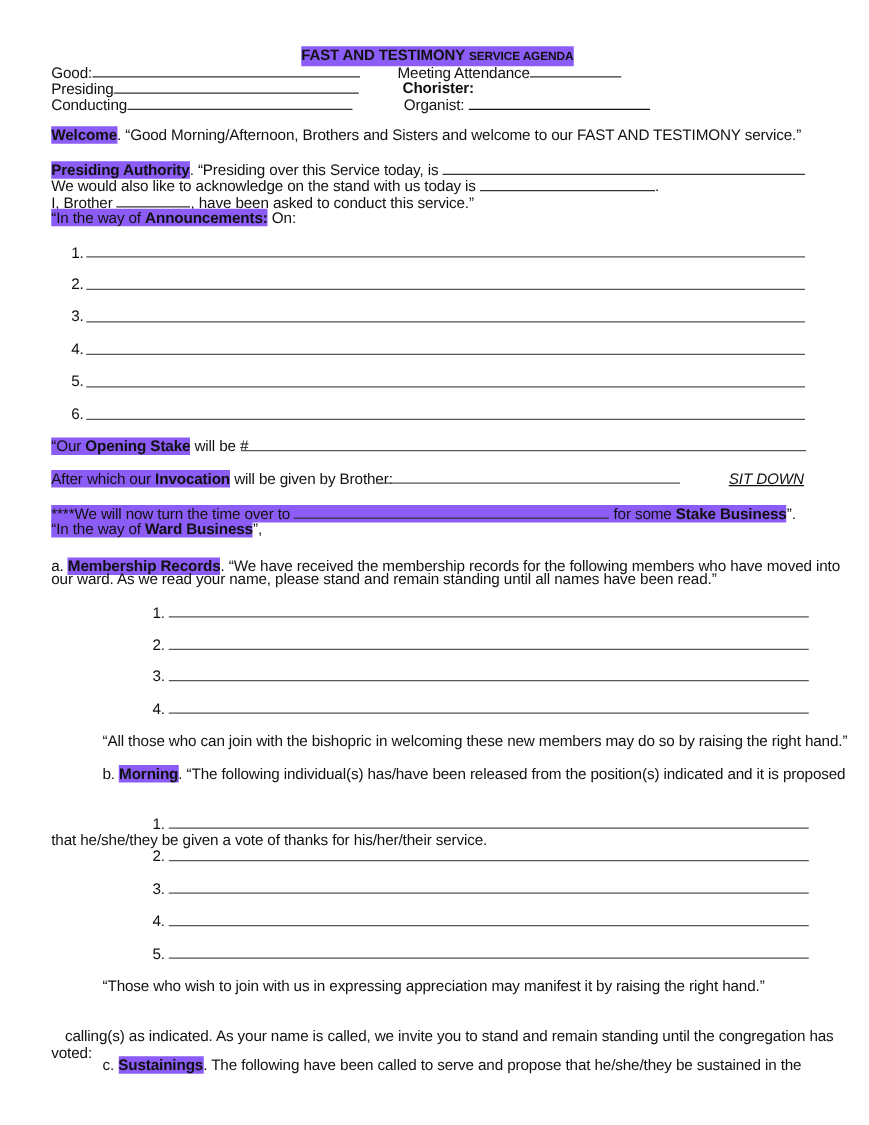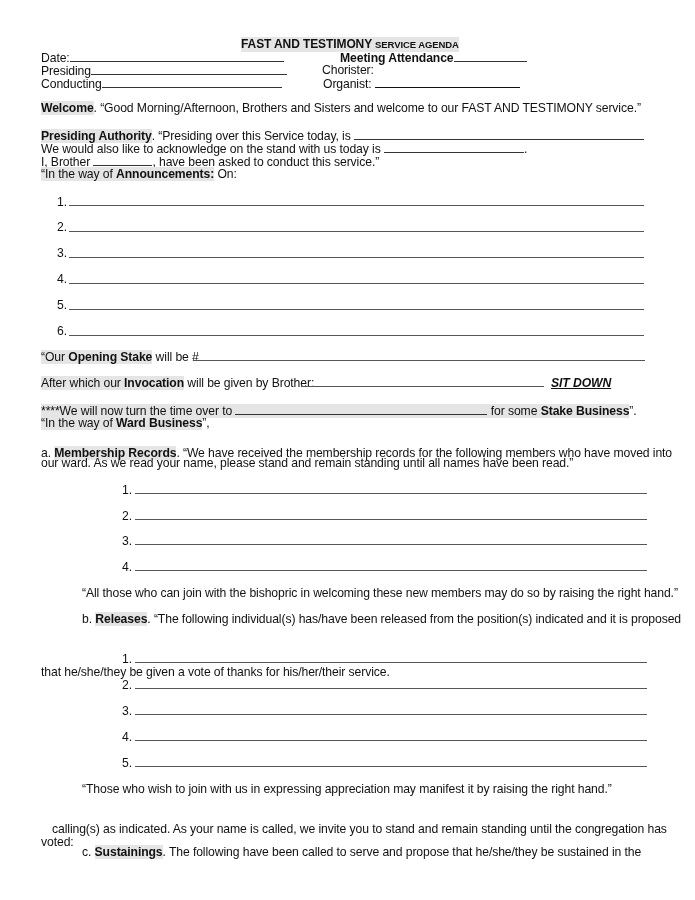--- a/index.html
+++ b/index.html
@@ -2,41 +2,41 @@
 <html><head>
 <meta charset="utf-8">
 <style>
   html, body { margin: 0; padding: 0; background: #ffffff; }
   body {
     width: 695px; height: 900px; position: relative; overflow: hidden;
     font-family: "Liberation Sans", sans-serif; font-size: 12.2px; color: #111;
     letter-spacing: -0.1px;
   }
   .abs { position: absolute; white-space: nowrap; line-height: 14px; }
-  .hl { background: #e5e5e5; }
+  .hl { background: #8b5cf6; }
   b { font-weight: bold; }
   .title { font-weight: bold; font-size: 12px; }
   .title .sc { font-size: 9.5px; }
   .uline { display: inline-block; border-bottom: 1px solid #333; height: 11px; vertical-align: baseline; }
   .uline.thick { border-bottom: 1.5px solid #111; }
   .rule { position: absolute; height: 0; border-bottom: 1px solid #555; }
   .num { position: absolute; line-height: 14px; }
-  .sitdown { font-weight: bold; font-style: italic; text-decoration: underline; }
+  .sitdown { font-weight: normal; font-style: italic; text-decoration: underline; margin-left: 32px; }
 </style>
 </head>
 <body>
 
 <div class="abs title hl" style="left:241px; top:37px;"><span>FAST AND TESTIMONY </span><span class="sc" style="text-transform:uppercase;">Service Agenda</span></div>
 
-<div class="abs" style="left:41px; top:50px;"><span>Date:</span><span class="uline" style="width:214px;"></span></div>
+<div class="abs" style="left:41px; top:50px;"><span>Good:</span><span class="uline" style="width:214px;"></span></div>
 <div class="abs" style="left:41px; top:63px;"><span>Presiding</span><span class="uline" style="width:196px;"></span></div>
 <div class="abs" style="left:41px; top:76px;"><span>Conducting</span><span class="uline" style="width:180px;"></span></div>
 
-<div class="abs" style="left:340px; top:50px;font-weight:bold;"><span>Meeting Attendance</span><span class="uline" style="width:73px;"></span></div>
-<div class="abs" style="left:322px; top:63px;"><span>Chorister:</span></div>
+<div class="abs" style="left:318px; top:50px;"><span>Meeting Attendance</span><span class="uline" style="width:73px;"></span></div>
+<div class="abs" style="left:322px; top:63px;font-weight:bold;"><span>Chorister:</span></div>
 <div class="abs" style="left:323px; top:76px;"><span>Organist:</span> <span class="uline thick" style="width:145px;"></span></div>
 
 <div class="abs" style="left:41px; top:101px;"><b class="hl">Welcome</b><span>. “Good Morning/Afternoon, Brothers and Sisters and welcome to our FAST AND TESTIMONY service.”</span></div>
 
 <div class="abs" style="left:41px; top:128px;"><b class="hl">Presiding Authority</b><span>. “Presiding over this Service today, is</span> <span class="uline" style="width:290px;"></span></div>
 <div class="abs" style="left:41px; top:141px;"><span>We would also like to acknowledge on the stand with us today is</span> <span class="uline" style="width:140px;"></span><span>.</span></div>
 <div class="abs" style="left:41px; top:154px;"><span>I, Brother</span> <span class="uline" style="width:59px;"></span><span>, have been asked to conduct this service.”</span></div>
 
 <div class="abs" style="left:41px; top:167px;"><span class="hl"><span>“In the way of </span><b>Announcements:</b></span><span> On:</span></div>
 
@@ -74,21 +74,21 @@
   <div class="rule" style="left:135px; top:493px; width:512px;"></div>
   <div class="num" style="left:122px; top:509px;">2.</div>
   <div class="rule" style="left:135px; top:519px; width:512px;"></div>
   <div class="num" style="left:122px; top:534px;">3.</div>
   <div class="rule" style="left:135px; top:544px; width:512px;"></div>
   <div class="num" style="left:122px; top:560px;">4.</div>
   <div class="rule" style="left:135px; top:570px; width:512px;"></div>
 </div>
 <div class="abs" style="left:82px; top:586px;">“All those who can join with the bishopric in welcoming these new members may do so by raising the right hand.”</div>
 
-<div class="abs" style="left:82px; top:612px;"><span>b. </span><b class="hl">Releases</b><span>. “The following individual(s) has/have been released from the position(s) indicated and it is proposed</span></div>
+<div class="abs" style="left:82px; top:612px;"><span>b. </span><b class="hl">Morning</b><span>. “The following individual(s) has/have been released from the position(s) indicated and it is proposed</span></div>
 <div class="abs" style="left:41px; top:625px;margin-top:40px;">that he/she/they be given a vote of thanks for his/her/their service.</div>
 
 <div>
   <div class="num" style="left:122px; top:652px;">1.</div>
   <div class="rule" style="left:135px; top:662px; width:512px;"></div>
   <div class="num" style="left:122px; top:678px;">2.</div>
   <div class="rule" style="left:135px; top:688px; width:512px;"></div>
   <div class="num" style="left:122px; top:704px;">3.</div>
   <div class="rule" style="left:135px; top:714px; width:512px;"></div>
   <div class="num" style="left:122px; top:730px;">4.</div>

